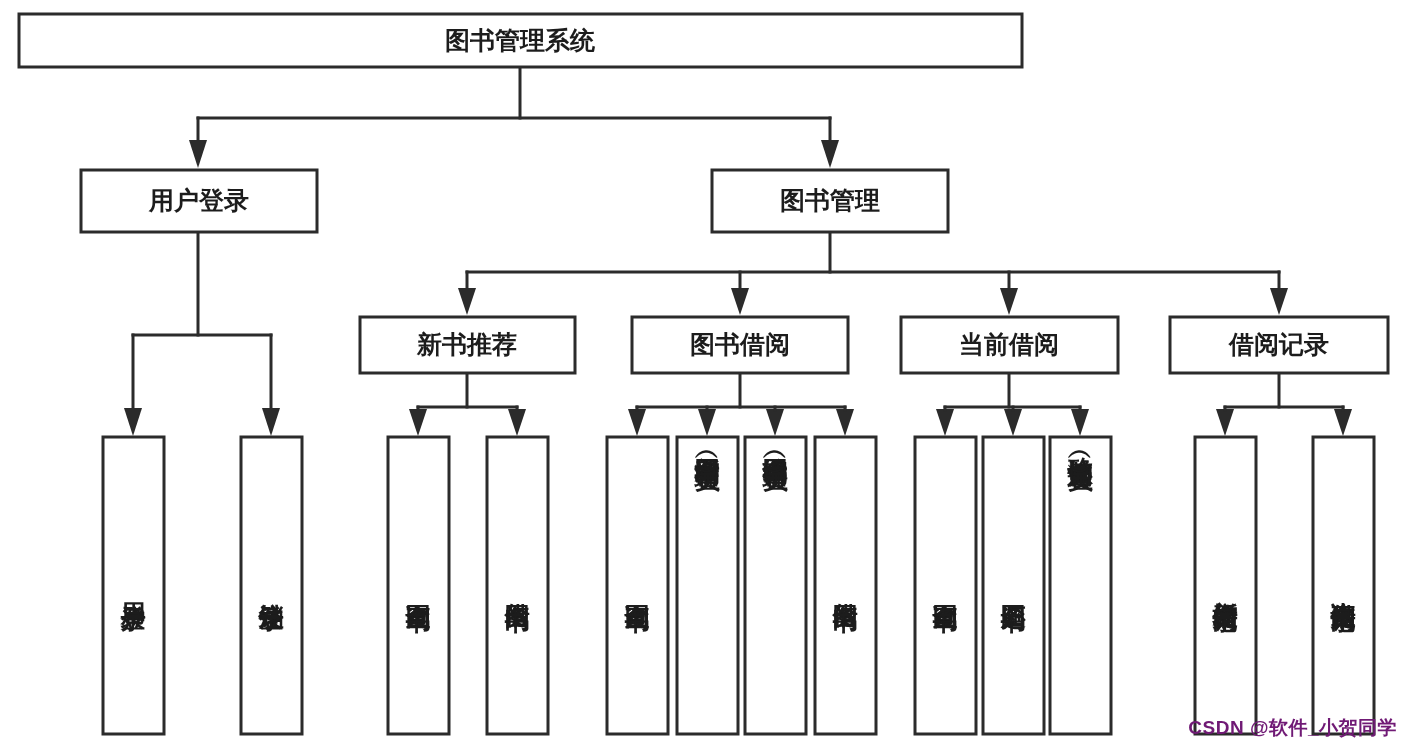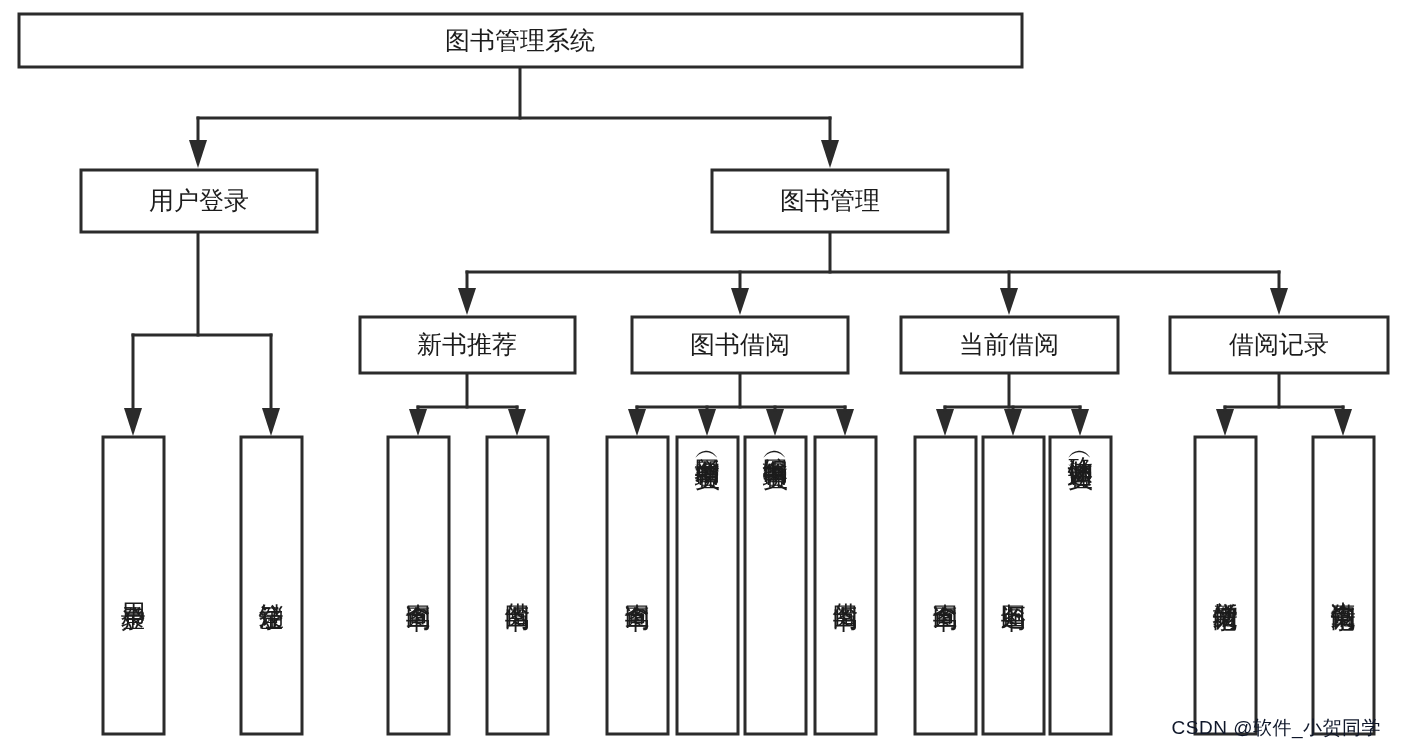--- a/index.html
+++ b/index.html
@@ -11,20 +11,21 @@
     width: 1405px;
     height: 747px;
     font-family: "Liberation Sans", "DejaVu Sans", sans-serif;
     overflow: hidden;
     position: relative;
   }
   #diagram-root {
     position: relative;
     width: 1405px;
     height: 747px;
+    font-weight: bold;
   }
   svg#flow-svg {
     position: absolute;
     left: 0;
     top: 0;
     width: 1405px;
     height: 747px;
     display: block;
   }
   .node-box {
@@ -62,25 +63,25 @@
     font-family: "Liberation Sans", "DejaVu Sans", sans-serif;
     font-size: 25px;
     line-height: 1.14;
     color: #1c1c1c;
     letter-spacing: 1.5px;
     white-space: nowrap;
     text-align: center;
   }
   .watermark {
     position: absolute;
-    right: 24px;
+    right: 8px;
     bottom: 6px;
     font-family: "Liberation Sans", "DejaVu Sans", sans-serif;
     font-size: 19px;
-    color: #0f172a;
+    color: #701a75;
     white-space: nowrap;
     letter-spacing: 0.5px;
   }
 </style>
 </head>
 <body>
 
 <div id="diagram-root">
 
   <svg id="flow-svg" viewBox="0 0 1405 747">

